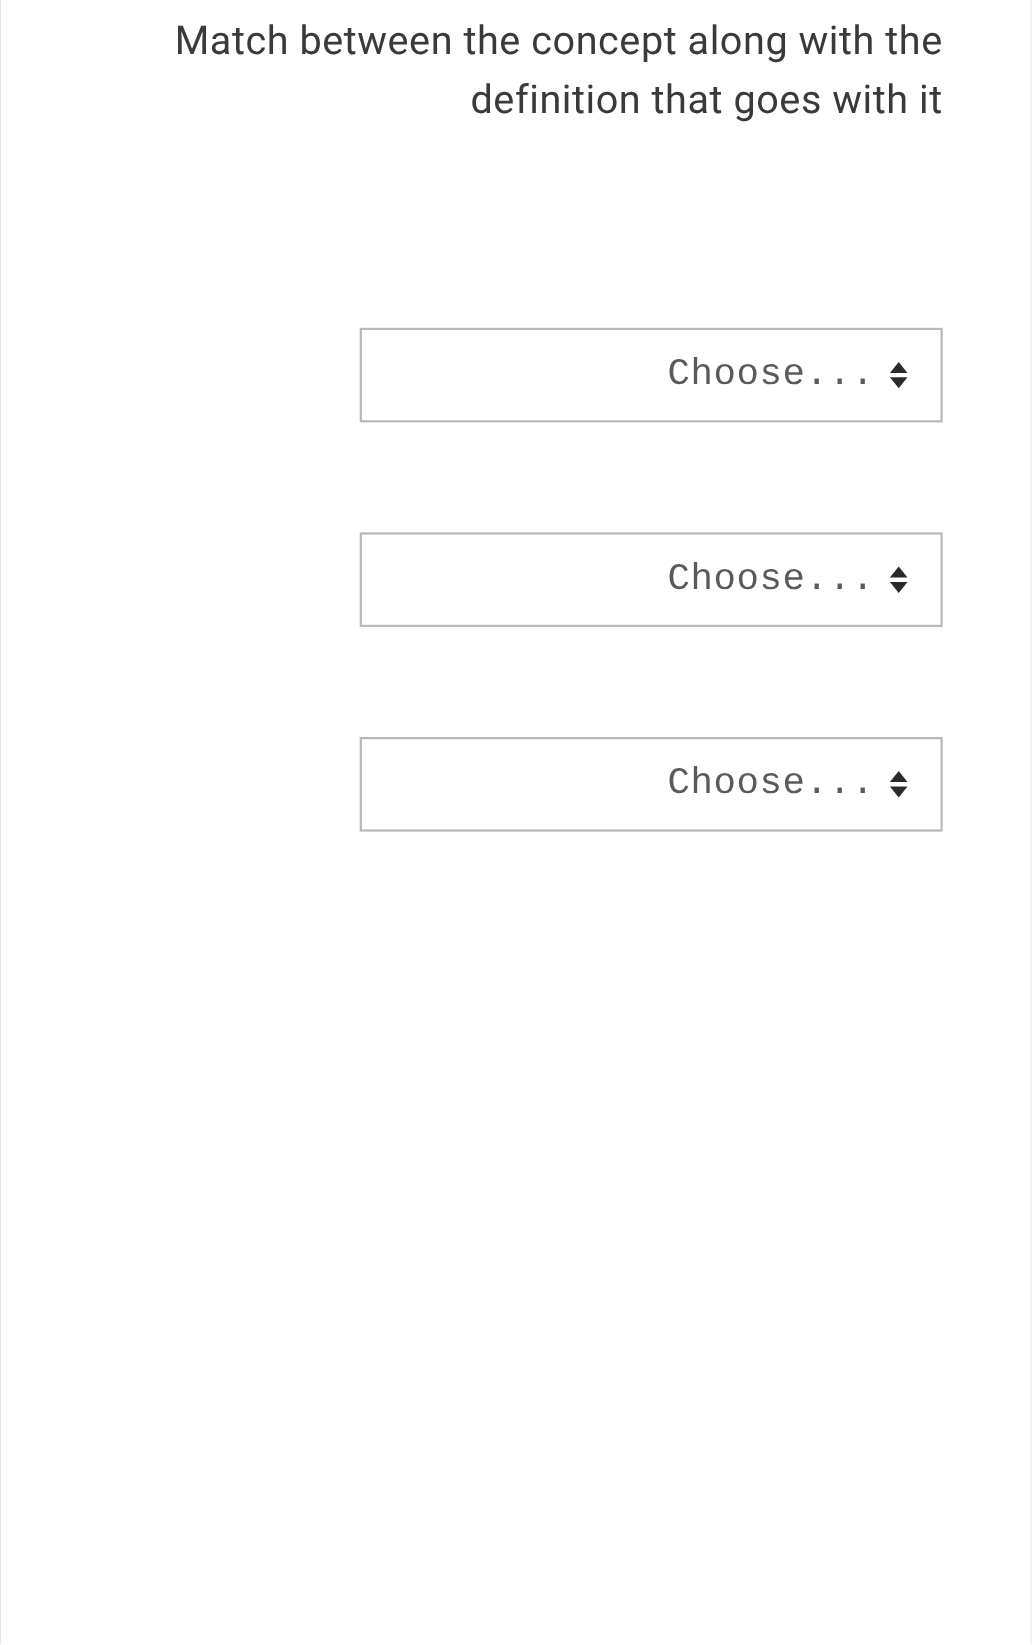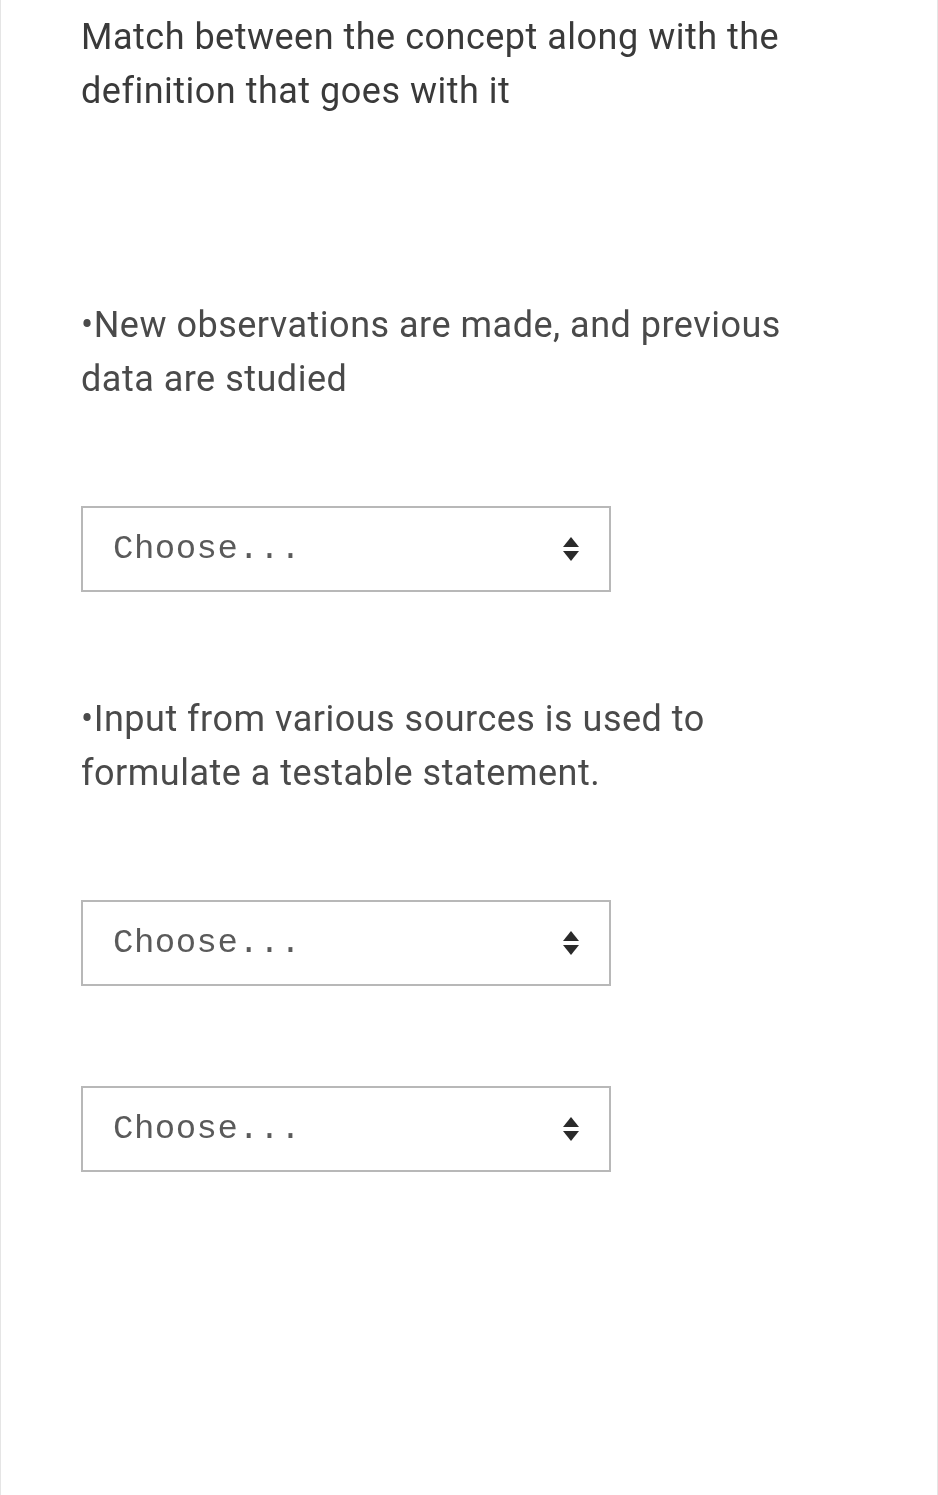--- a/index.html
+++ b/index.html
@@ -1,18 +1,19 @@
 <!DOCTYPE html>
 <html><head>
   <meta charset="utf-8">
   <style>
     * {
       margin: 0;
       padding: 0;
       box-sizing: border-box;
+      text-align: right;
     }
     body {
       font-family: -apple-system, BlinkMacSystemFont, "Segoe UI", Roboto, "Helvetica Neue", Arial, sans-serif;
       background: #ffffff;
       width: 938px;
       height: 1495px;
       padding: 0;
       position: relative;
     }
     .container {
@@ -94,34 +95,32 @@
       border-top: 10px solid #2a2a2a;
     }
   </style>
 </head>
 <body>
 
 <div class="container">
   <div class="instruction">Match between the concept along with the definition that goes with it</div>
 
   <div class="question-item">
-    <div class="definition-text">•New observations  are made, and previous data are studied</div>
     <div class="select-wrapper">
       <select class="select-box">
         <option>Choose...</option>
       </select>
       <div class="select-icon">
         <div class="triangle-up"></div>
         <div class="triangle-down"></div>
       </div>
     </div>
   </div>
 
   <div class="question-item">
-    <div class="definition-text">•Input from various sources is used to formulate a testable statement.</div>
     <div class="select-wrapper">
       <select class="select-box">
         <option>Choose...</option>
       </select>
       <div class="select-icon">
         <div class="triangle-up"></div>
         <div class="triangle-down"></div>
       </div>
     </div>
   </div>

